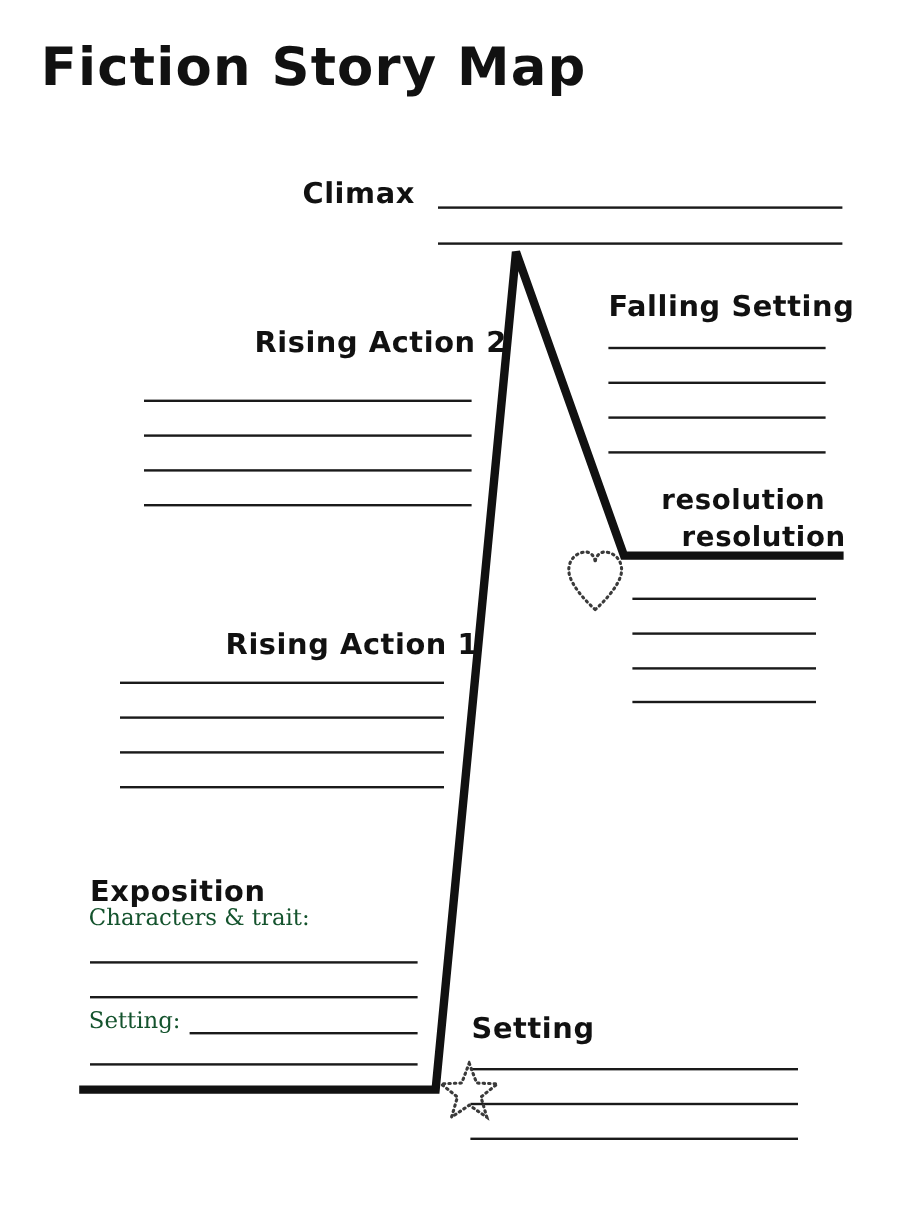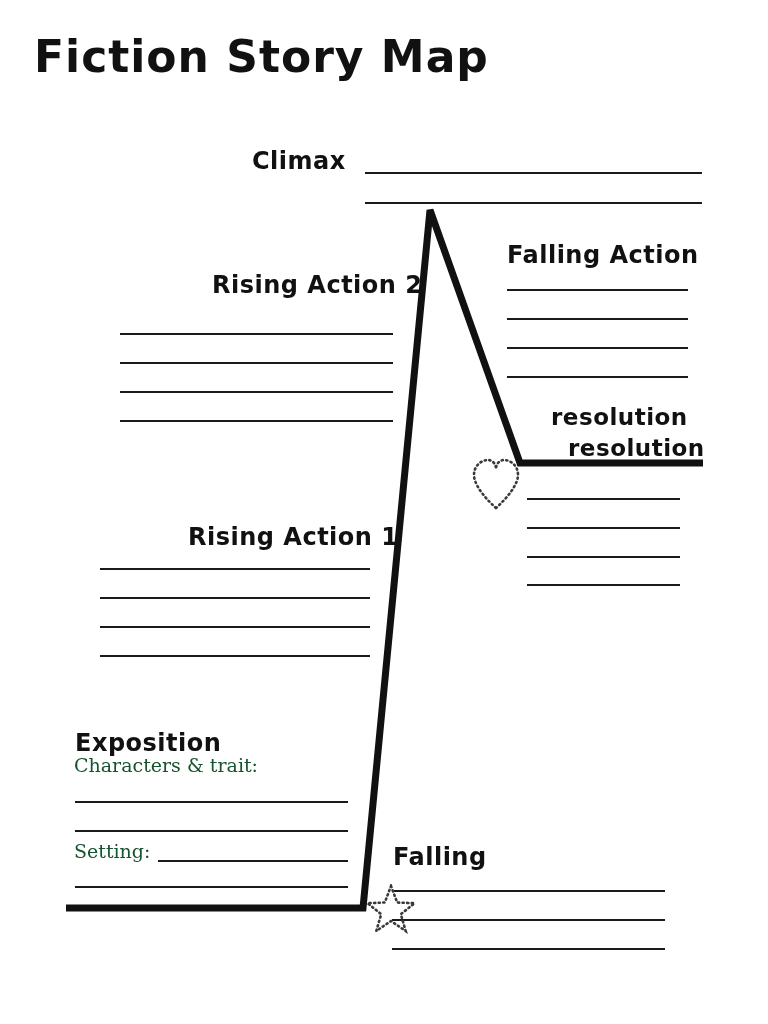--- a/index.html
+++ b/index.html
@@ -78,21 +78,21 @@
   <div class="heading title" style="left:34px; top:34px;">Fiction Story Map</div>
 
   <svg class="plot-svg" viewBox="0 0 768 1024">
     <polyline points="66,908 363,908 430,210 520,463 703,463" fill="none" stroke="#111111" stroke-width="7" stroke-linejoin="miter" stroke-linecap="butt"></polyline>
   </svg>
 
   <div class="heading h-sec" style="left:252px; top:149px;">Climax</div>
   <div class="rule" style="left:365px; top:172px; width:337px;"></div>
   <div class="rule" style="left:365px; top:202px; width:337px;"></div>
 
-  <div class="heading h-sec" style="left:507px; top:243px;">Falling Action</div>
+  <div class="heading h-sec" style="left:507px; top:243px;">Falling Setting</div>
   <div class="rule" style="left:507px; top:289px; width:181px;"></div>
   <div class="rule" style="left:507px; top:318px; width:181px;"></div>
   <div class="rule" style="left:507px; top:347px; width:181px;"></div>
   <div class="rule" style="left:507px; top:376px; width:181px;"></div>
 
   <div class="heading h-sec" style="left:212px; top:273px;">Rising Action 2</div>
   <div class="rule" style="left:120px; top:333px; width:273px;"></div>
   <div class="rule" style="left:120px; top:362px; width:273px;"></div>
   <div class="rule" style="left:120px; top:391px; width:273px;"></div>
   <div class="rule" style="left:120px; top:420px; width:273px;"></div>
@@ -116,21 +116,21 @@
 
   <div class="heading h-sec" style="left:75px; top:731px;">Exposition</div>
   <div class="serif-label" style="left:74px; top:754px;">Characters &amp; trait:</div>
   <div class="rule" style="left:75px; top:801px; width:273px;"></div>
   <div class="rule" style="left:75px; top:830px; width:273px;"></div>
 
   <div class="serif-label" style="left:74px; top:840px;">Setting:</div>
   <div class="rule" style="left:158px; top:860px; width:190px;"></div>
   <div class="rule" style="left:75px; top:886px; width:273px;"></div>
 
-  <div class="heading h-sec" style="left:393px; top:845px;">Falling</div>
+  <div class="heading h-sec" style="left:393px; top:845px;">Setting</div>
   <div class="rule" style="left:392px; top:890px; width:273px;"></div>
   <div class="rule" style="left:392px; top:919px; width:273px;"></div>
   <div class="rule" style="left:392px; top:948px; width:273px;"></div>
   <div class="rule" style="left:392px; top:977px; width:273px;"></div>
 
   <svg class="deco" style="left:366px; top:884px;" width="50" height="50" viewBox="0 0 50 50">
     <path d="M25 2 L31.2 18.5 L48.5 19.2 L34.8 30.2 L39.7 47 L25 37 L10.3 47 L15.2 30.2 L1.5 19.2 L18.8 18.5 Z" fill="none" stroke="#3a3a3a" stroke-width="2.6" stroke-dasharray="1.2 3.4" stroke-linecap="round"></path>
   </svg>
 
 </div>

